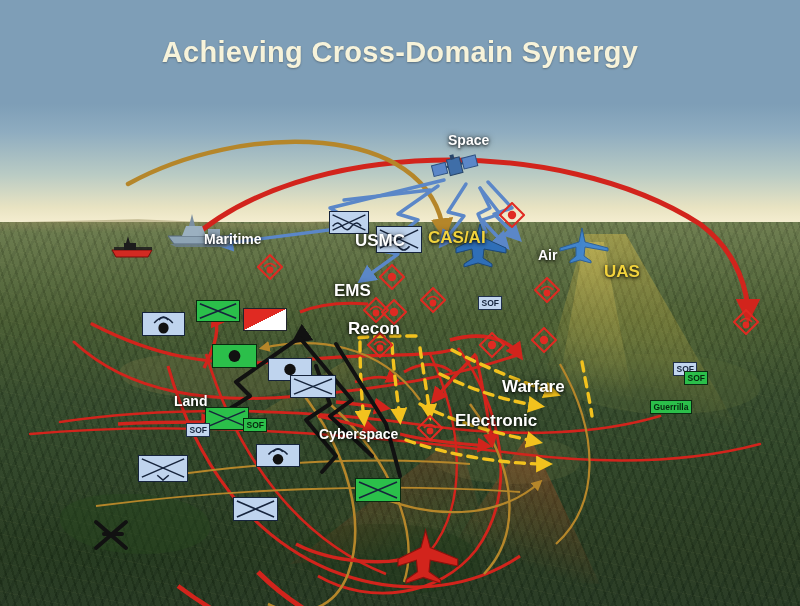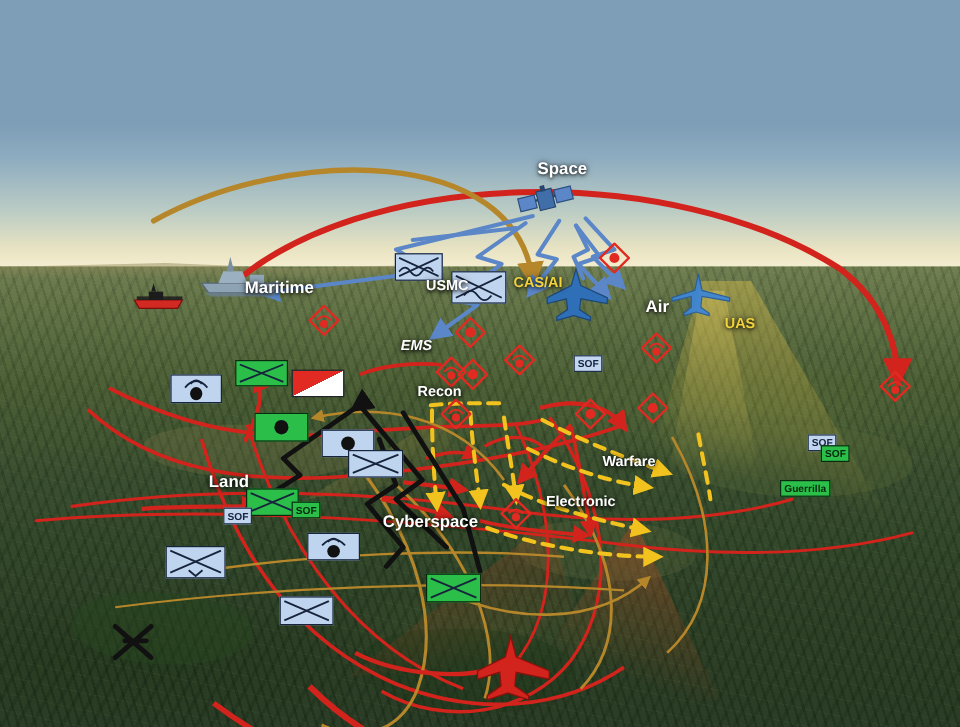--- a/index.html
+++ b/index.html
@@ -38,21 +38,21 @@
 
   
   .ew-cone{position:absolute;transform-origin:50% 0;}
 
   
   .lbl{position:absolute;white-space:nowrap;font-weight:bold;z-index:28;
        text-shadow:0 1px 3px rgba(0,0,0,.85),0 0 6px rgba(0,0,0,.6);}
   .lbl.w{color:#ffffff;padding-left:28px;}
   .lbl.y{color:#f2d33c;}
   .lbl.big{font-size:14px;}
-  .lbl.mid{font-size:12px;}
+  .lbl.mid{font-size:17px;}
 
   
   .sym{position:absolute;box-sizing:border-box;z-index:26;}
   .sym.fr{background:#bfd4ee;border:1.4px solid #16243c;}
   .sym.hos{background:#2bbf4a;border:1.4px solid #0a2a10;}
   .sym.flag{border:1.2px solid #20252c;}
   .sym svg{display:block;width:100%;height:100%;}
 
   .tagbox{position:absolute;box-sizing:border-box;font-size:8.5px;font-weight:bold;
     line-height:1;display:flex;align-items:center;justify-content:center;z-index:27;
@@ -66,20 +66,23 @@
   #arcs{z-index:18;}
   #links{z-index:20;}
   #jags{z-index:22;}
   #platforms{z-index:24;}
 </style>
 </head>
 <body>
 
 <div id="stage">
 
+  <div id="title-band">
+    <div id="title-text">Achieving Cross-Domain Synergy</div>
+  </div>
 
   <div id="scene">
 
     <div class="sky"></div>
     <div class="sea"></div>
     <div class="sea-strip" style="left:0;top:122px;width:70px;"></div>
     <div class="sea-strip" style="left:122px;top:121px;width:48px;"></div>
     <div class="sea-strip" style="left:258px;top:120px;width:60px;"></div>
 
     <div class="ground"></div>
@@ -399,18 +402,18 @@
         <div class="lbl w big" style="left: 420px; top: 28px;">Space</div>
         <div class="lbl w big" style="left: 176px; top: 127px;">Maritime</div>
         <div class="lbl w big" style="left: 510px; top: 143px;">Air</div>
         <div class="lbl w big" style="left: 146px; top: 289px;">Land</div>
         <div class="lbl w big" style="left: 291px; top: 322px;">Cyberspace</div>
         <div class="lbl w mid" style="left: 427px; top: 259px; margin-top: 48px;">Electronic</div>
         <div class="lbl w mid" style="left: 431px; top: 273px; margin-left: 43px;">Warfare</div>
         <div class="lbl w mid" style="left: 327px; top: 127px;">USMC</div>
         <div class="lbl y mid" style="left: 428px; top: 124px;">CAS/AI</div>
         <div class="lbl y mid" style="left: 564px; top: 158px; margin-left: 40px;">UAS</div>
-        <div class="lbl w mid" style="left: 306px; top: 177px; font-style: italic;">EMS</div>
+        <div class="lbl w mid" style="left: 306px; top: 177px;">EMS</div>
         <div class="lbl w mid" style="left: 320px; top: 191px; margin-top: 24px;">Recon</div>
       </div>
 
   </div>
 </div>
 
 </body></html>

